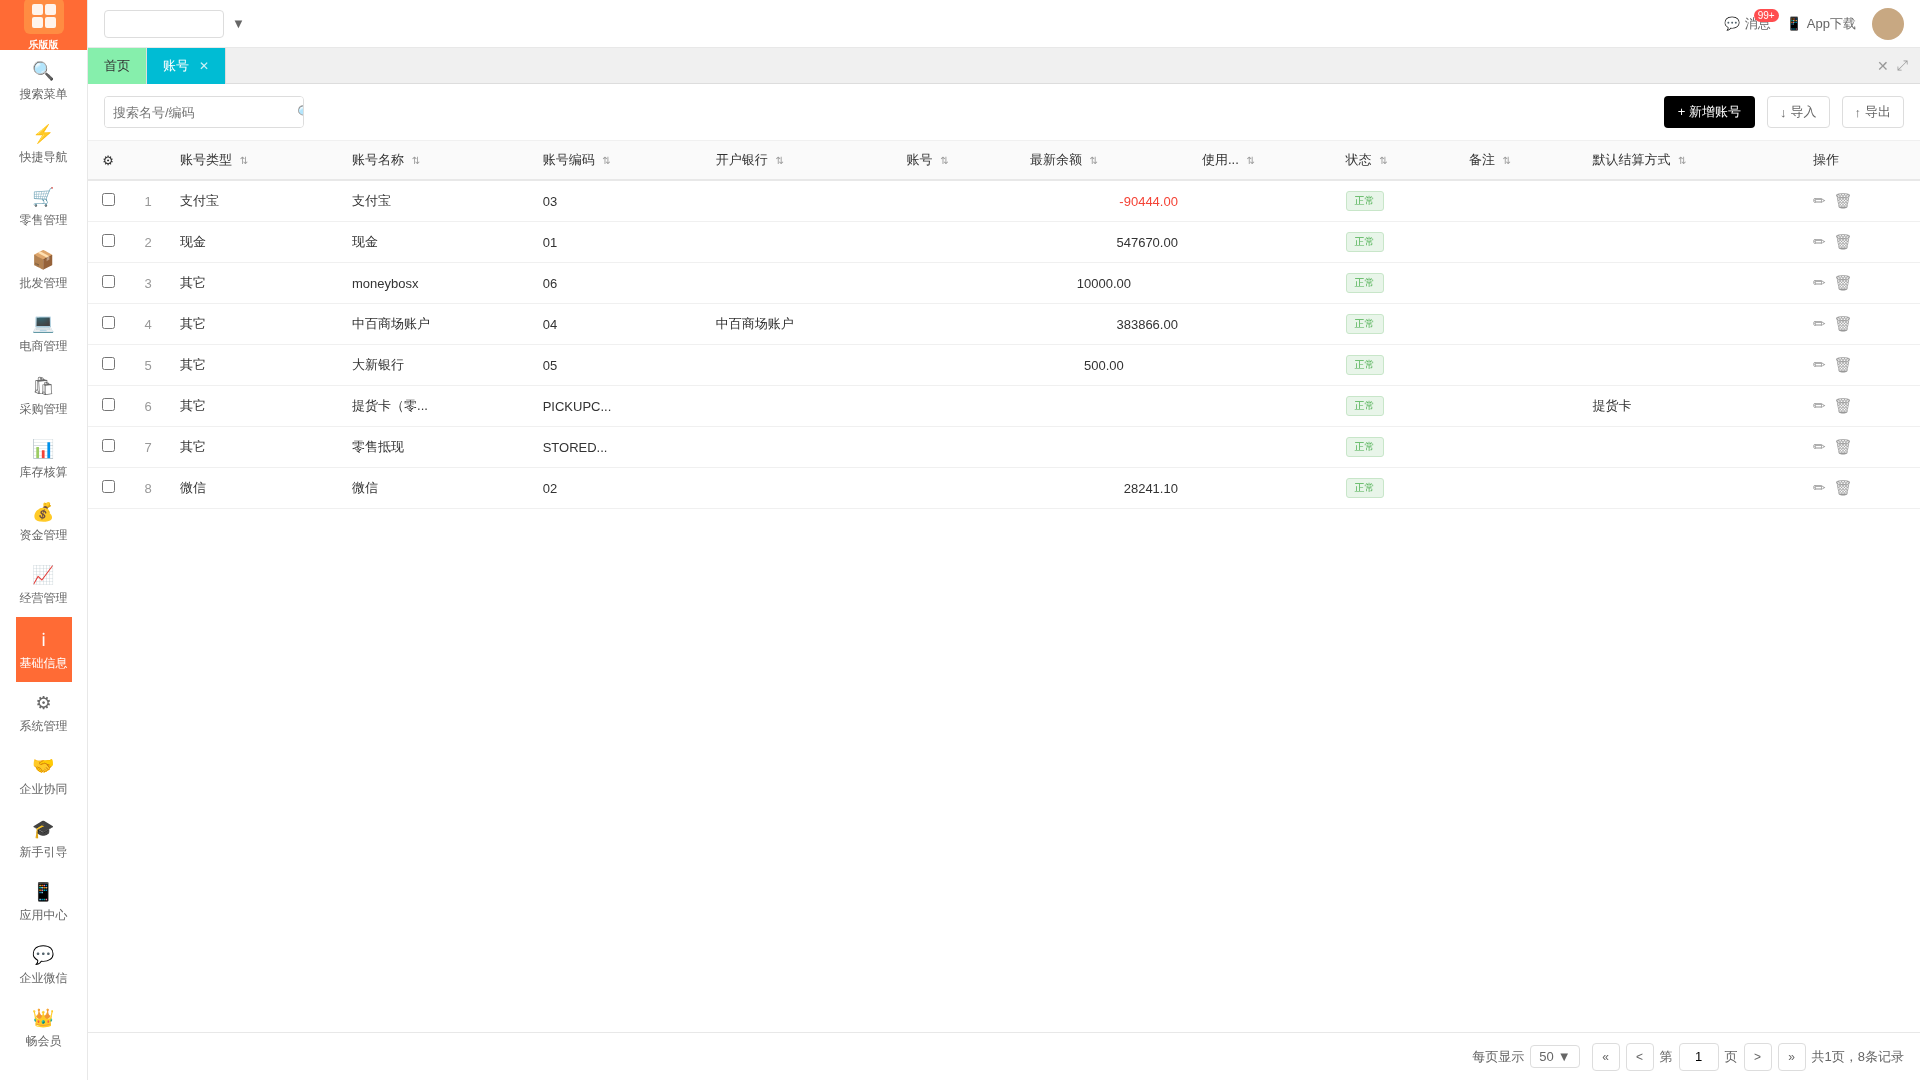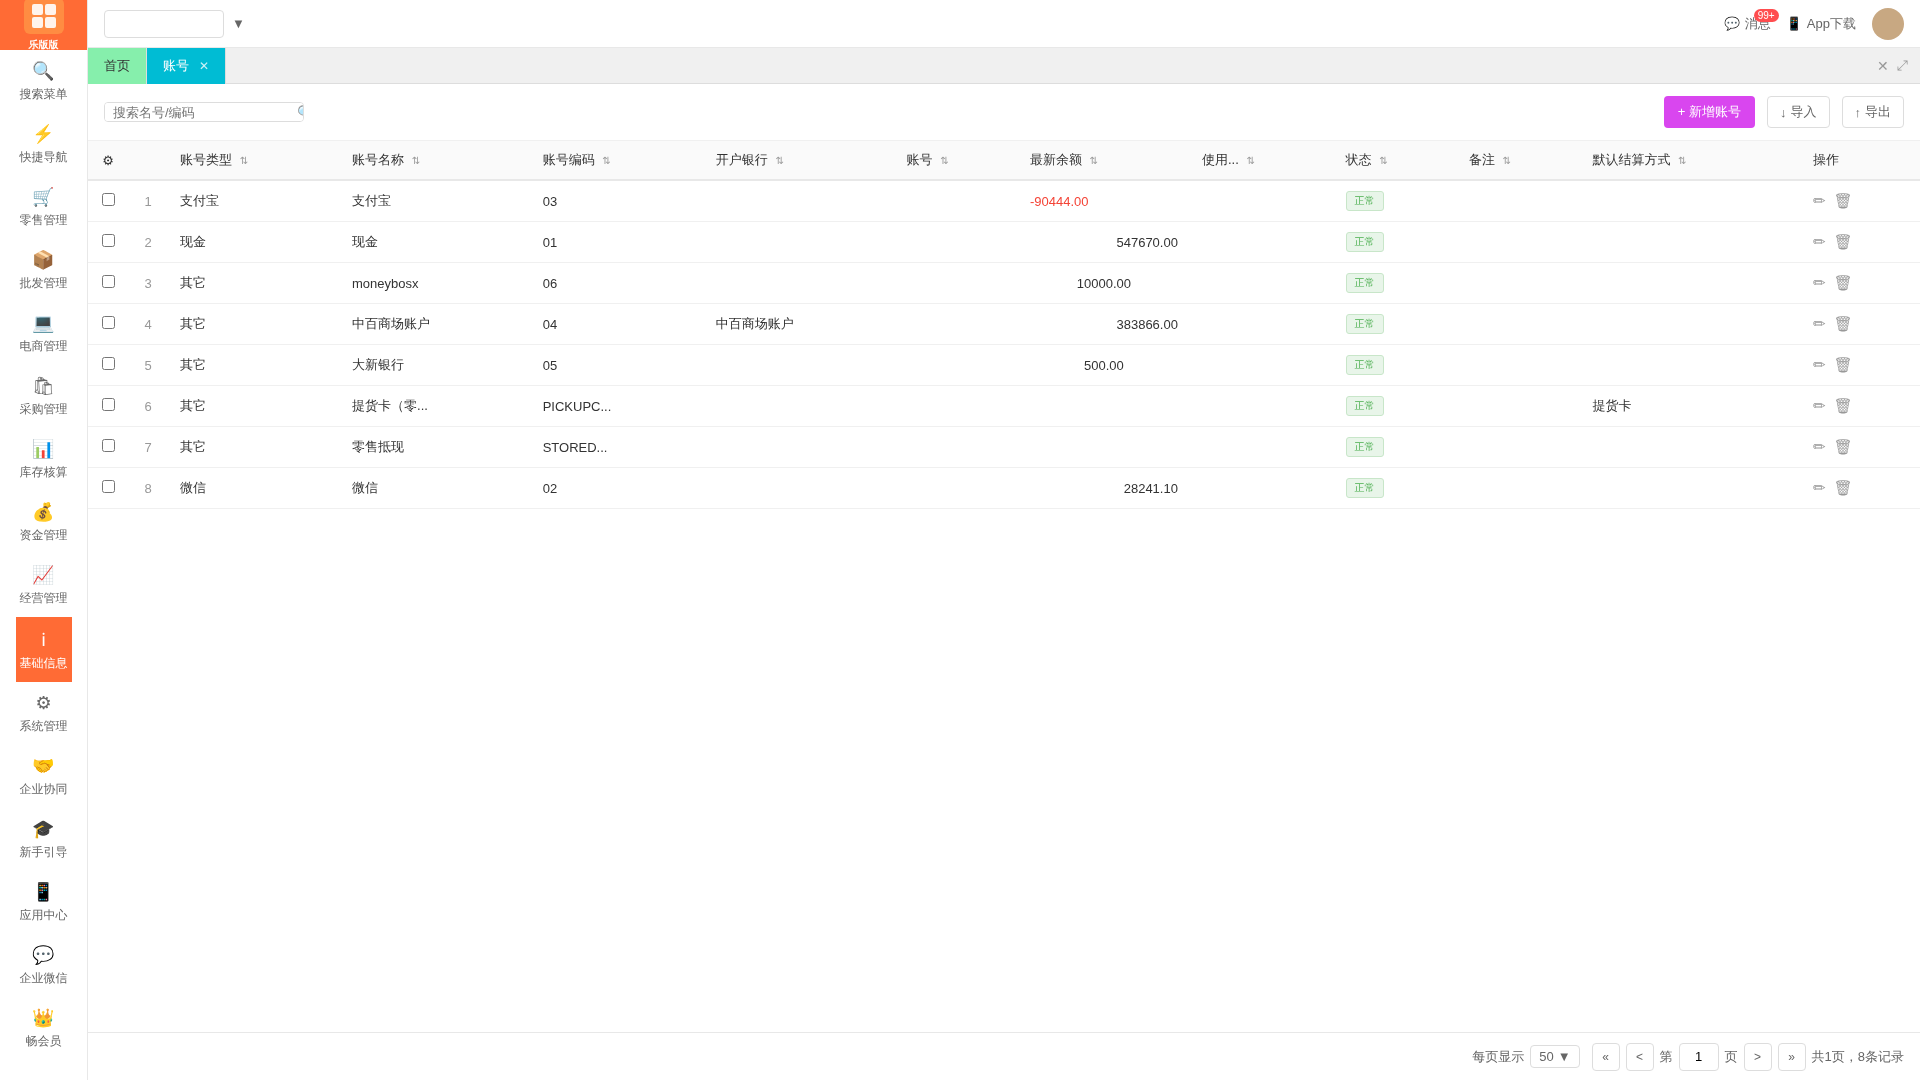--- a/index.html
+++ b/index.html
@@ -184,21 +184,21 @@
       justify-content: space-between;
       border-bottom: 1px solid #f0f0f0;
       flex-shrink: 0;
     }
     .search-box {
       display: flex;
       align-items: center;
       border: 1px solid #ddd;
       border-radius: 4px;
       overflow: hidden;
-      height: 20px;
+      height: 32px;
       width: 200px;
     }
     .search-box input {
       border: none;
       outline: none;
       padding: 0 8px;
       font-size: 13px;
       flex: 1;
       height: 100%;
       color: #999;
@@ -213,21 +213,21 @@
       align-items: center;
       justify-content: center;
       color: #999;
     }
     .toolbar-right {
       display: flex;
       align-items: center;
       gap: 12px;
     }
     .btn-add {
-      background: #d946ef;
+      background: #000000;
       color: #fff;
       border: none;
       border-radius: 4px;
       padding: 6px 14px;
       font-size: 13px;
       cursor: pointer;
       display: flex;
       align-items: center;
       gap: 4px;
       height: 32px;
@@ -528,21 +528,21 @@
         <tr>
     <td class="num-col">
       <input type="checkbox" style="">
     </td>
     <td class="num-col">1</td>
     <td>支付宝</td>
     <td>支付宝</td>
     <td>03</td>
     <td></td>
     <td></td>
-    <td style="text-align:left;color:#f44336;">-90444.00</td>
+    <td style="text-align:right;color:#f44336;">-90444.00</td>
     <td></td>
     <td><span class="status-badge">正常</span></td>
     <td></td>
     <td></td>
     <td>
       <div class="action-btns">
         <span class="action-btn" title="编辑">✏</span>
         <span class="action-btn" title="删除">🗑</span>
       </div>
     </td>

